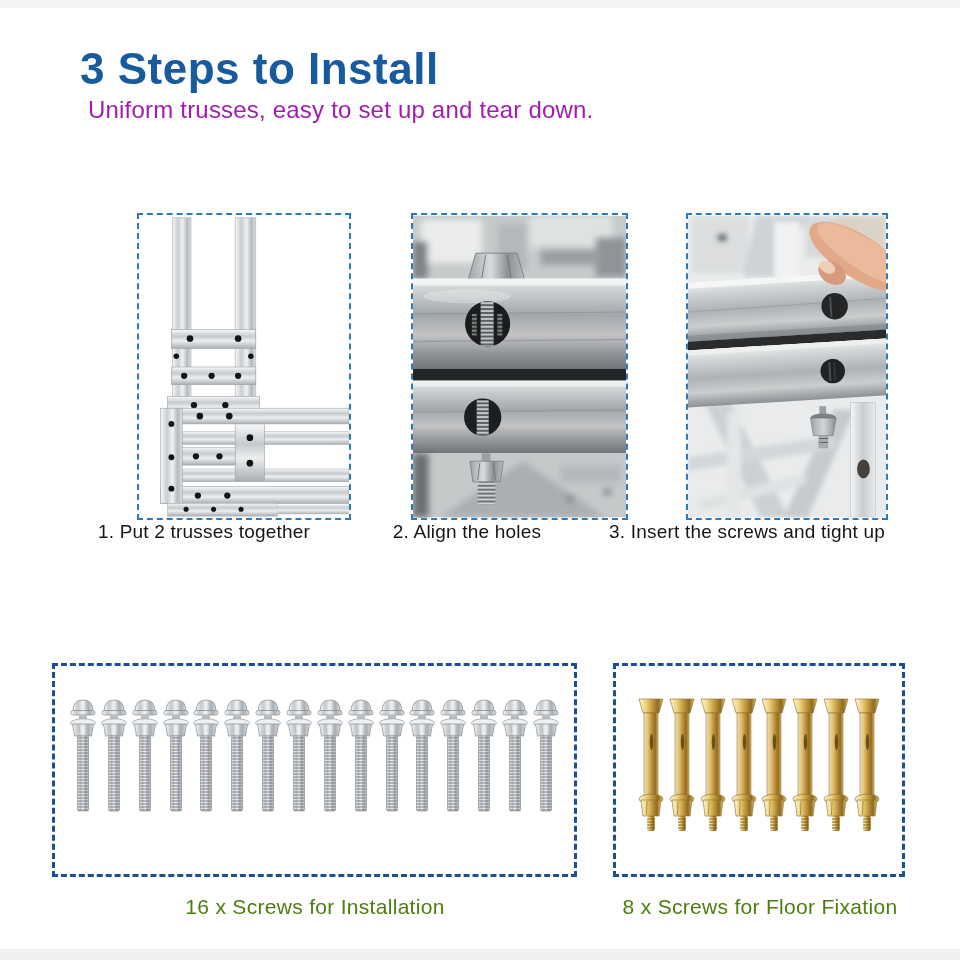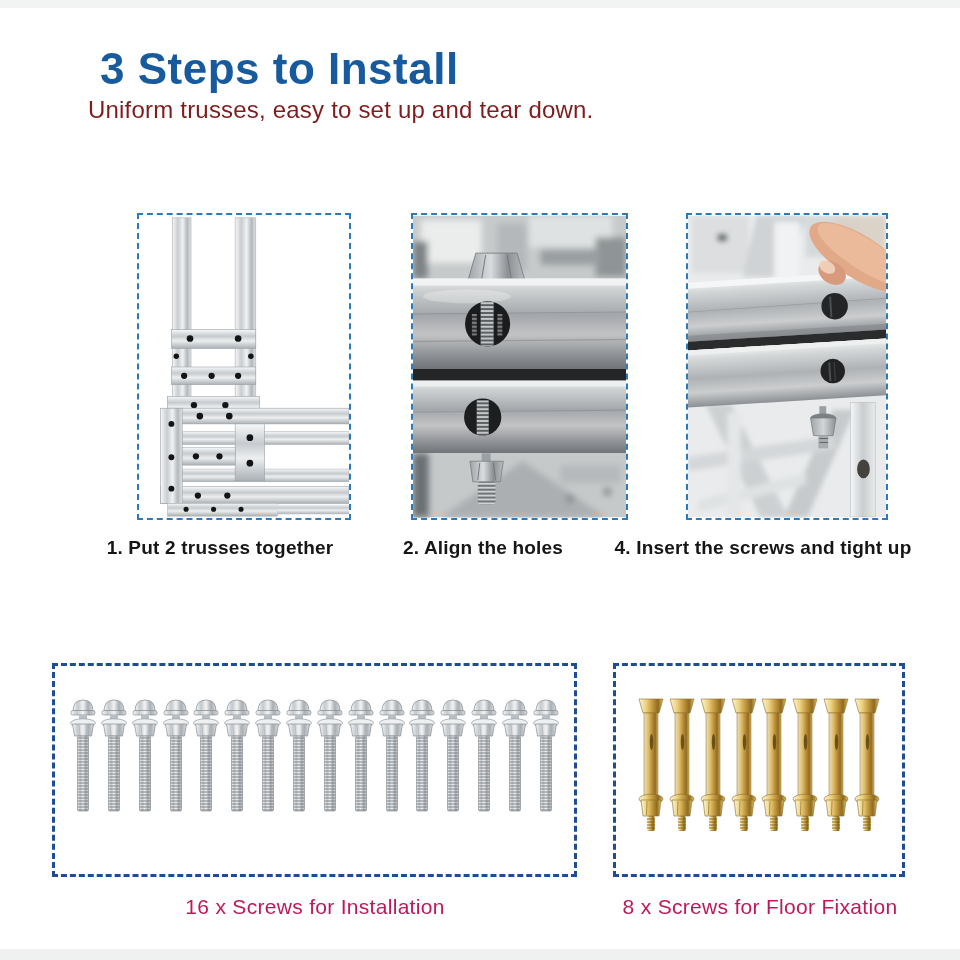--- a/index.html
+++ b/index.html
@@ -5,42 +5,42 @@
   html,body{margin:0;padding:0;background:#ffffff;}
   .canvas{
     position:relative;width:960px;height:960px;background:#ffffff;overflow:hidden;
     font-family:"Liberation Sans", sans-serif;color:#1a1a1a;
   }
   .edge-band{position:absolute;left:0;width:960px;background:#f2f3f3;}
   .edge-band.top{top:0;height:8px;}
   .edge-band.bottom{top:949px;height:11px;background:#eff1f1;}
 
   .page-title{
-    position:absolute;left:100px;top:44px;margin:0;
+    position:absolute;left:80px;top:44px;margin:0;
     font-size:44px;font-weight:bold;letter-spacing:.5px;
     color:var(--title-blue,#175a9d);
   }
   .page-subtitle{
     position:absolute;left:88px;top:96px;margin:0;
-    font-size:24px;font-weight:400;color:#7f1d1d;letter-spacing:.2px;
+    font-size:24px;font-weight:400;color:#a21caf;letter-spacing:.2px;
   }
 
   .photo-frame{
     position:absolute;top:197px;height:307px;background:#ffffff;
     border:2.5px dashed var(--step-border-blue,#2e79b8);
     box-sizing:border-box;overflow:hidden;
   }
   .photo-frame svg{display:block;width:100%;height:100%;}
   #step1-frame{left:97px;width:214px;}
   #step2-frame{left:371px;width:217px;}
   #step3-frame{left:646px;width:202px;}
 
   .step-caption{
-    position:absolute;top:521px;width:320px;margin:16px;
-    text-align:center;font-size:19px;font-weight:700;color:#161616;letter-spacing:.2px;
+    position:absolute;top:521px;width:320px;margin:0;
+    text-align:center;font-size:19px;font-weight:400;color:#161616;letter-spacing:.2px;
   }
   #cap1{left:44px;}   
   #cap2{left:307px;}  
   #cap3{left:587px;}  
 
   .accessories-heading{
     position:absolute;left:52px;top:618px;margin:0;
     font-size:28px;font-weight:bold;letter-spacing:.3px;
     color:var(--accessories-navy,#1c3c7c);
   }
@@ -53,21 +53,21 @@
   #acc-right{left:613px;width:292px;}
   .acc-row{
     display:flex;justify-content:space-between;align-items:flex-start;
   }
   #acc-left .acc-row{margin:32px 13px 0 13px;}
   #acc-right .acc-row{margin:32px 20px 0 20px;}
   .acc-row svg{display:block;flex:0 0 auto;}
 
   .acc-caption{
     position:absolute;top:895px;width:420px;margin:0;
-    text-align:center;font-size:21px;font-weight:400;color:#be185d;letter-spacing:.3px;
+    text-align:center;font-size:21px;font-weight:400;color:#4d7c0f;letter-spacing:.3px;
   }
   #acc-cap-left{left:105px;}  
   #acc-cap-right{left:550px;} 
 </style>
 </head>
 <body>
 
 <div class="canvas">
 
   <div class="edge-band top"></div>
@@ -292,21 +292,21 @@
         <ellipse cx="176" cy="40" rx="58" ry="22" fill="#e2a988"></ellipse>
         <ellipse cx="180" cy="35" rx="56" ry="16" fill="#ecbd9e" opacity="0.85"></ellipse>
       </g>
       <ellipse cx="147" cy="58" rx="15" ry="11" transform="rotate(32 147 58)" fill="#d79a7c"></ellipse>
       <ellipse cx="142" cy="52" rx="9" ry="6" transform="rotate(32 142 52)" fill="#f3d3bd" opacity="0.9"></ellipse>
     </svg>
   </figure>
 
   <p class="step-caption" id="cap1">1. Put 2 trusses together</p>
   <p class="step-caption" id="cap2">2. Align the holes</p>
-  <p class="step-caption" id="cap3">4. Insert the screws and tight up</p>
+  <p class="step-caption" id="cap3">3. Insert the screws and tight up</p>
 
 
   <div class="acc-box" id="acc-left">
     <div class="acc-row">
   <svg viewBox="0 0 30 116" width="30" height="116">
     <defs>
       <linearGradient id="scm" x1="0" y1="0" x2="1" y2="0">
         <stop offset="0" stop-color="#f8f9fa"></stop>
               <stop offset=".25" stop-color="#c3c8cc"></stop>
         <stop offset=".5" stop-color="#f2f3f4"></stop>

